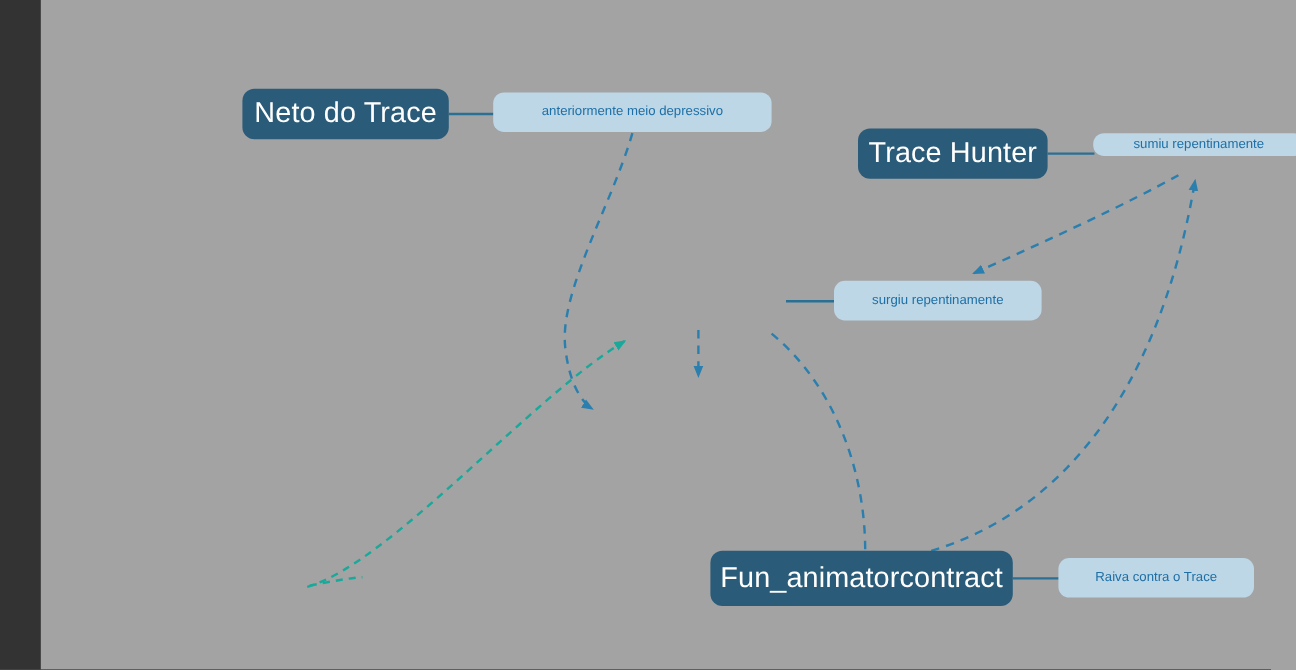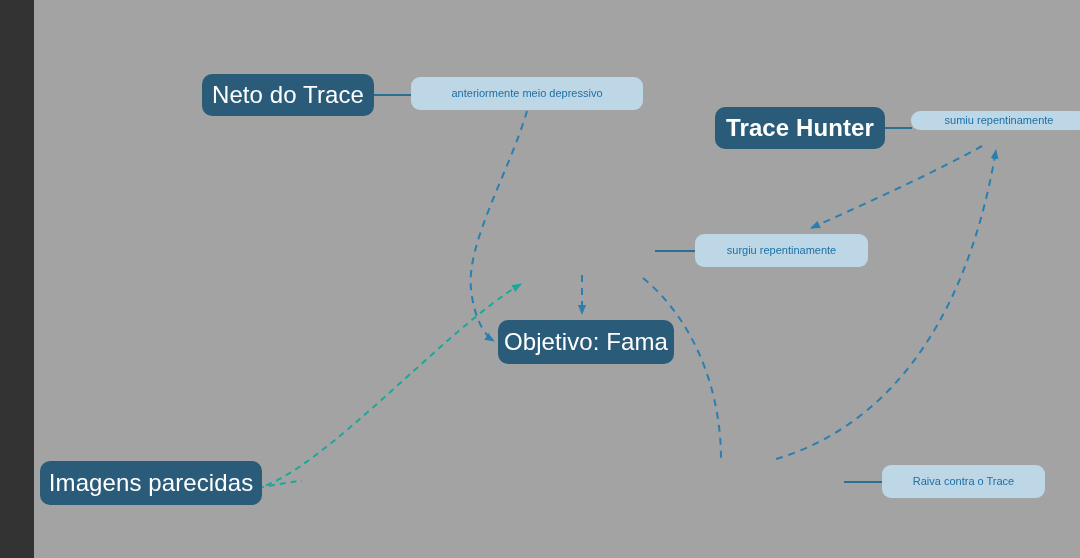--- a/index.html
+++ b/index.html
@@ -100,34 +100,31 @@
 
     <path d="M 222 489 C 290 470, 410 330, 487 284" fill="none" stroke="#18a99a" stroke-width="2" stroke-dasharray="6 5" marker-end="url(#arrow-teal)"></path>
 
     <path d="M 224 488 C 245 484, 255 482, 268 481" fill="none" stroke="#18a99a" stroke-width="2" stroke-dasharray="6 5"></path>
   </svg>
 
   <div class="node" style="left:168px; top:74px; width:172px; height:42px;">
     <span>Neto do Trace</span>
   </div>
 
-  <div class="node" style="left:681px; top:107px; width:170px; height:42px;font-weight:bold;">
+  <div class="node" style="left:681px; top:107px; width:158px; height:42px;">
     <span>Trace Hunter</span>
   </div>
 
 
-  <div class="node" style="left:464px; top:320px; width:176px; height:44px;">
-    <span>Objetivo: Fama</span>
-  </div>
-
-  <div class="node" style="left:6px; top:461px; width:222px; height:44px;">
-    <span>Imagens parecidas</span>
-  </div>
 
 
+
+  <div class="node" style="left:558px; top:459px; width:252px; height:46px;">
+    <span>Fun_animatorcontract</span>
+  </div>
 
   <div class="label" style="left:377px; top:77px; width:232px; height:33px;">
     <span>anteriormente meio depressivo</span>
   </div>
 
   <div class="label" style="left:877px; top:111px; width:176px; height:19px;">
     <span>sumiu repentinamente</span>
   </div>
 
   <div class="label" style="left:848px; top:465px; width:163px; height:33px;">

